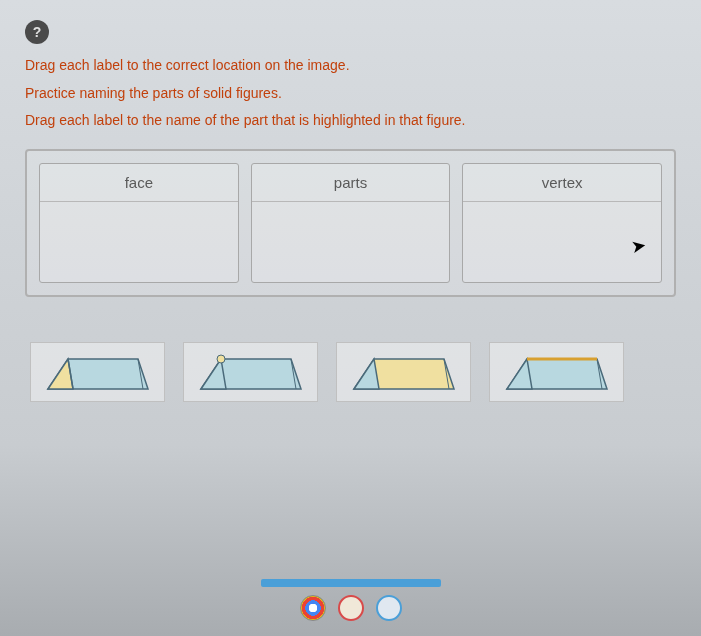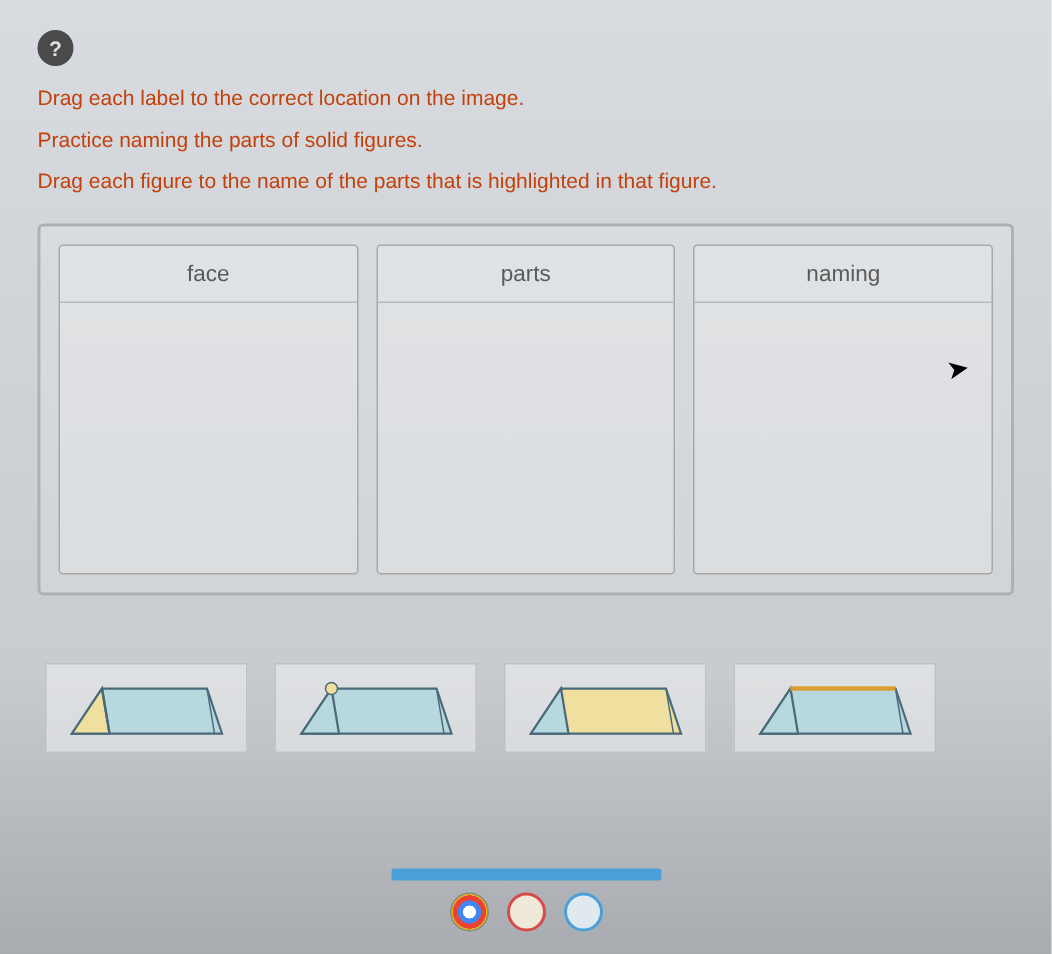--- a/index.html
+++ b/index.html
@@ -51,21 +51,21 @@
       padding: 12px;
       margin-top: 18px;
       display: flex;
       gap: 12px;
       background: rgba(255,255,255,0.15);
     }
     .drop-zone {
       flex: 1;
       border: 1px solid #a8a8a8;
       border-radius: 3px;
-      height: 220px;
+      height: 120px;
       background: rgba(255,255,255,0.2);
     }
     .drop-zone-label {
       text-align: center;
       padding: 10px 0;
       font-size: 15px;
       color: #5a5a5a;
       font-weight: 500;
       border-bottom: 1px solid #b8b8b8;
     }
@@ -143,31 +143,31 @@
 <body>
 
 <div class="header">
   <div class="question-icon">
     <span>?</span>
   </div>
 </div>
 
 <div class="instruction">Drag each label to the correct location on the image.</div>
 <div class="instruction">Practice naming the parts of solid figures.</div>
-<div class="instruction">Drag each figure to the name of the parts that is highlighted in that figure.</div>
+<div class="instruction">Drag each label to the name of the part that is highlighted in that figure.</div>
 
 <div class="drop-container">
   <div class="drop-zone">
     <div class="drop-zone-label">face</div>
   </div>
   <div class="drop-zone">
     <div class="drop-zone-label">parts</div>
   </div>
   <div class="drop-zone">
-    <div class="drop-zone-label">naming</div>
+    <div class="drop-zone-label">vertex</div>
   </div>
 </div>
 
 <div class="cursor">➤</div>
 
 <div class="draggables-row">
   <div class="draggable-item">
     <svg class="prism-svg" viewBox="0 0 110 45">
       <polygon points="5,40 25,10 95,10 105,40" fill="#b8d8e0" stroke="#4a6a7a" stroke-width="1.5"></polygon>
       <polygon points="5,40 25,10 30,40" fill="#f0e0a0" stroke="#4a6a7a" stroke-width="1.5"></polygon>

